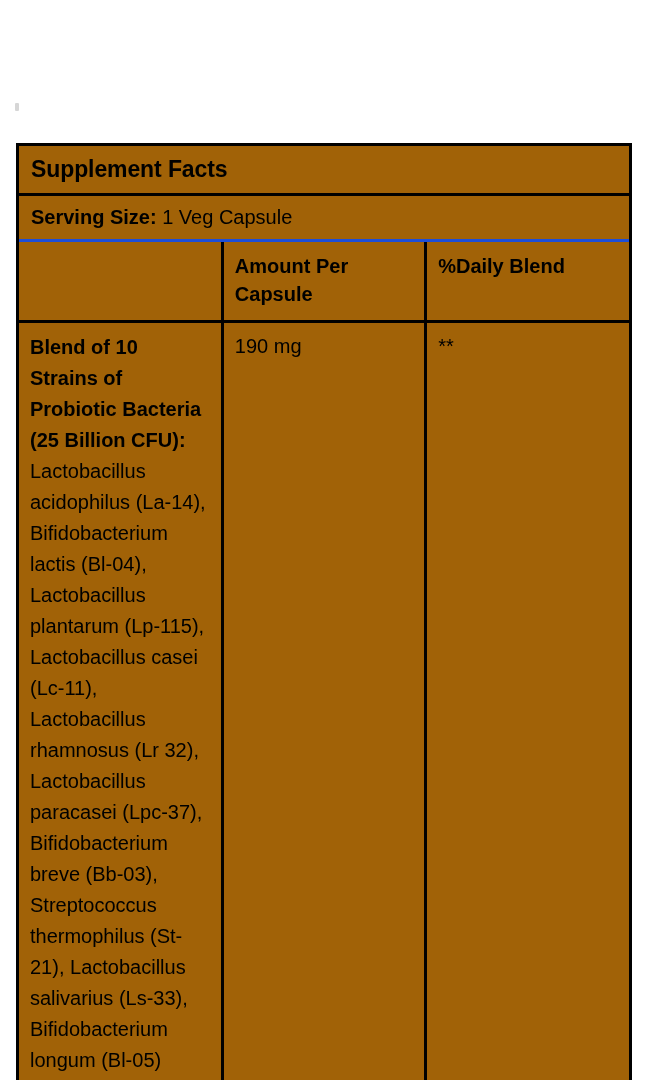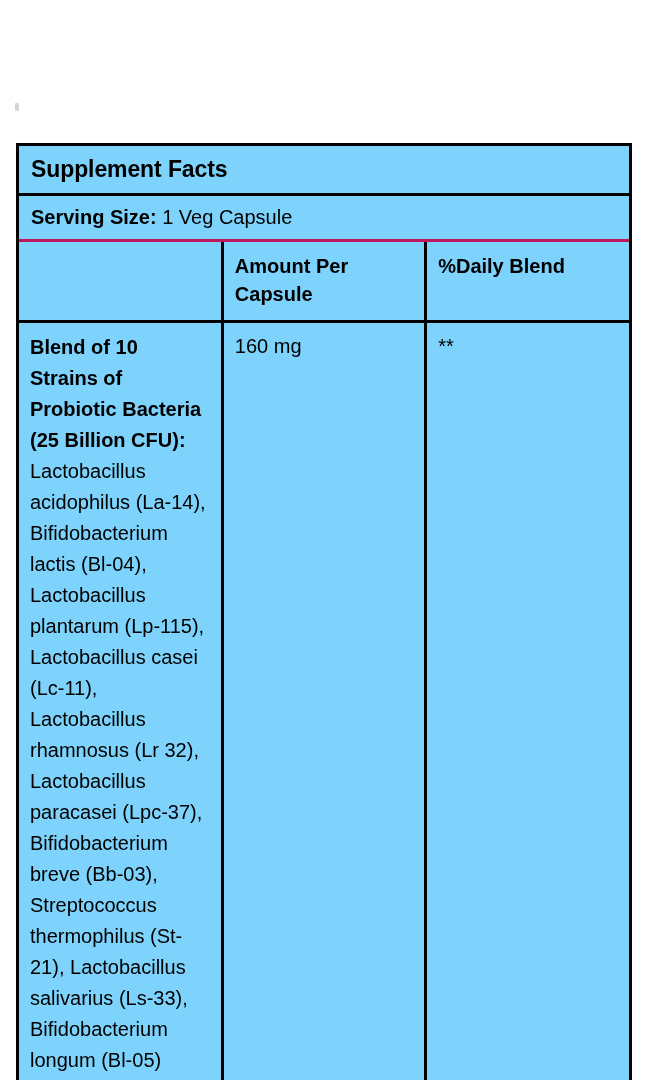--- a/index.html
+++ b/index.html
@@ -41,39 +41,39 @@
   .panel table {
     width: 100%;
     border-collapse: collapse;
     table-layout: fixed;
   }
 
   .panel td {
     border: 0;
     padding: 0;
     vertical-align: top;
-    background: #7dd3fc;
+    background: #a16207;
   }
 
   
   .row-title td {
     padding: 9px 12px 10px 12px;
     border-bottom: 3px solid #000000;
   }
   .title-text {
     font-size: 23px;
     font-weight: bold;
     line-height: 28px;
     letter-spacing: -0.1px;
   }
 
   
   .row-serving td {
     padding: 8px 12px 9px 12px;
-    border-bottom: 3px solid #be185d;
+    border-bottom: 3px solid #1d4ed8;
   }
   .serving-line {
     font-size: 20px;
     line-height: 26px;
   }
   .serving-label {
     font-weight: bold;
   }
   .serving-value {
     font-weight: normal;
@@ -163,21 +163,21 @@
         <td class="c-dv">
           <div class="colhead-text">%Daily Blend</div>
         </td>
       </tr>
 
       <tr class="row-blend">
         <td class="c-name">
           <div class="blend-body"><span class="blend-heading">Blend of 10 Strains of Probiotic Bacteria (25 Billion CFU):</span><br><span class="blend-strains">Lactobacillus acidophilus (La-14), Bifidobacterium lactis (Bl-04), Lactobacillus plantarum (Lp-115), Lactobacillus casei (Lc-11), Lactobacillus rhamnosus (Lr 32), Lactobacillus paracasei (Lpc-37), Bifidobacterium breve (Bb-03), Streptococcus thermophilus (St-21), Lactobacillus salivarius (Ls-33), Bifidobacterium longum (Bl-05)</span></div>
         </td>
         <td class="c-amount">
-          <div class="amount-text">160 mg</div>
+          <div class="amount-text">190 mg</div>
         </td>
         <td class="c-dv">
           <div class="dv-text">**</div>
         </td>
       </tr>
 
     </tbody>
   </table>
 </div>
 

